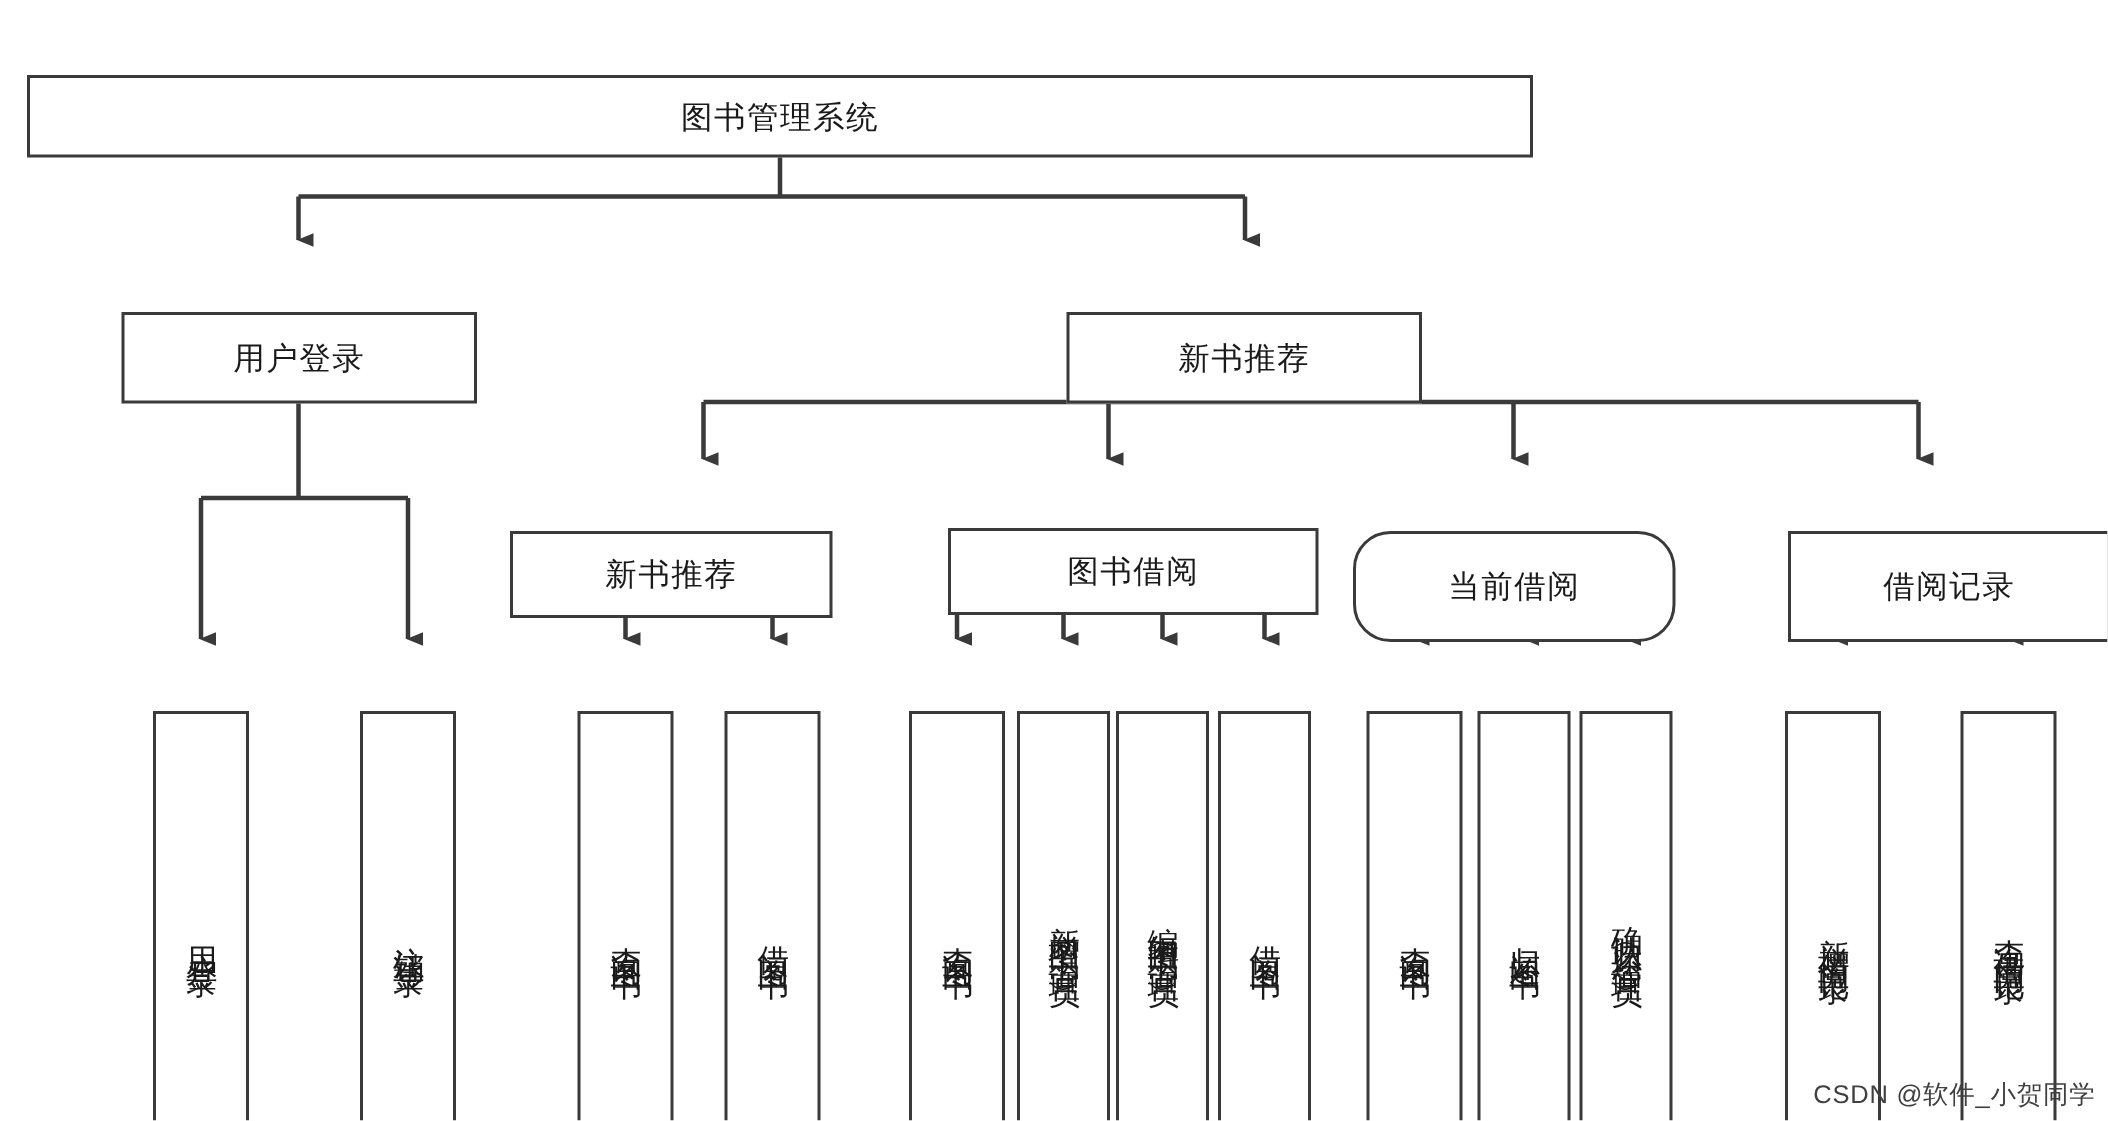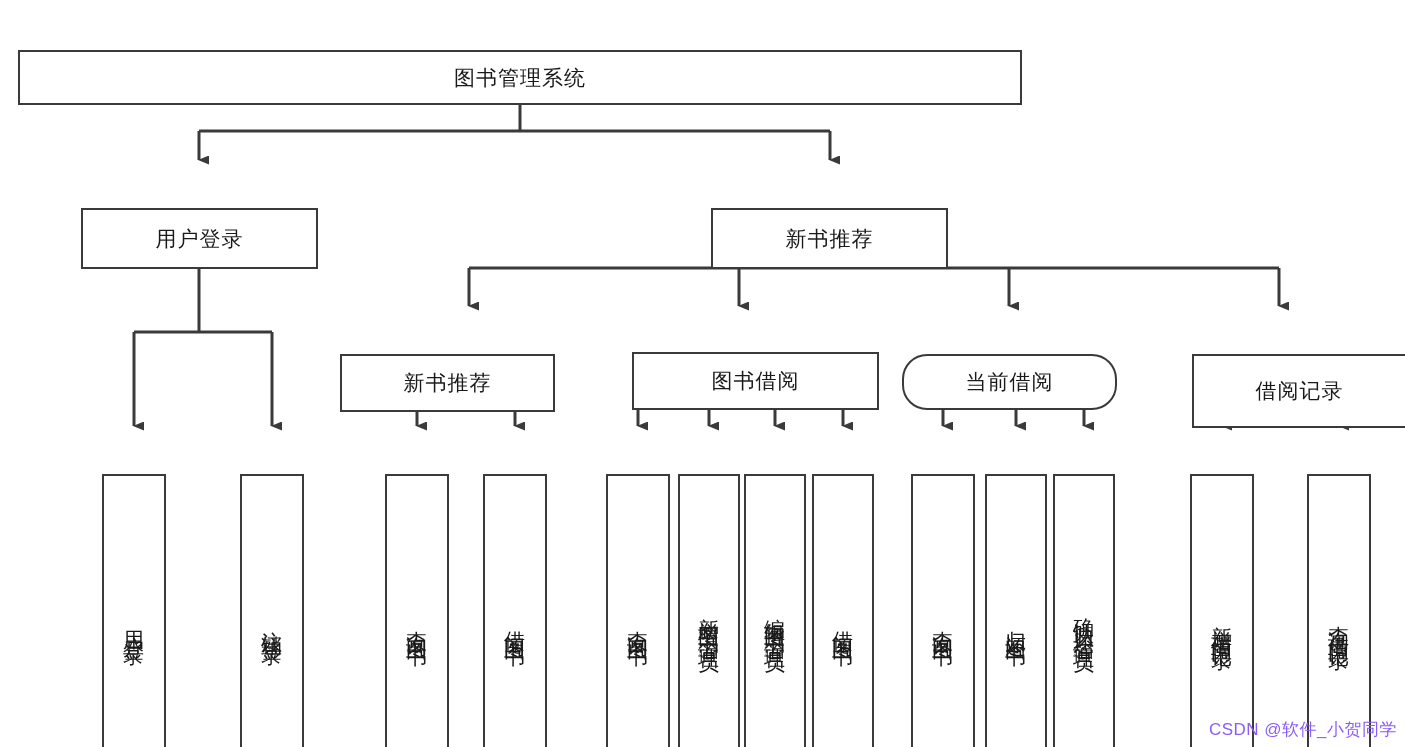--- a/index.html
+++ b/index.html
@@ -54,21 +54,21 @@
   }
   .node-label {
     display: block;
     white-space: nowrap;
   }
   #watermark {
     position: absolute;
     right: 8px;
     bottom: 6px;
     font-size: 17px;
-    color: #8b5cf6;
+    color: #404040;
     letter-spacing: 0.5px;
     white-space: nowrap;
     user-select: none;
   }
 </style>
 </head>
 <body>
 
 <div id="stage">
 
@@ -132,21 +132,21 @@
   <div class="node h" style="left:711px;top:171px;width:237px;height:61px;">
     <span class="node-label">新书推荐</span>
   </div>
 
   <div class="node h" style="left:340px;top:317px;width:215px;height:58px;">
     <span class="node-label">新书推荐</span>
   </div>
   <div class="node h" style="left:632px;top:315px;width:247px;height:58px;">
     <span class="node-label">图书借阅</span>
   </div>
-  <div class="node h" style="left:902px;top:317px;width:215px;height:56px;border-radius:25px;">
+  <div class="node h" style="left:902px;top:317px;width:215px;height:74px;border-radius:25px;">
     <span class="node-label">当前借阅</span>
   </div>
   <div class="node h" style="left:1192px;top:317px;width:215px;height:74px;">
     <span class="node-label">借阅记录</span>
   </div>
 
   <div class="node v" style="left:102px;top:437px;width:64px;height:299px;">
     <span class="vtext">用户登录</span>
   </div>
   <div class="node v" style="left:240px;top:437px;width:64px;height:299px;">

